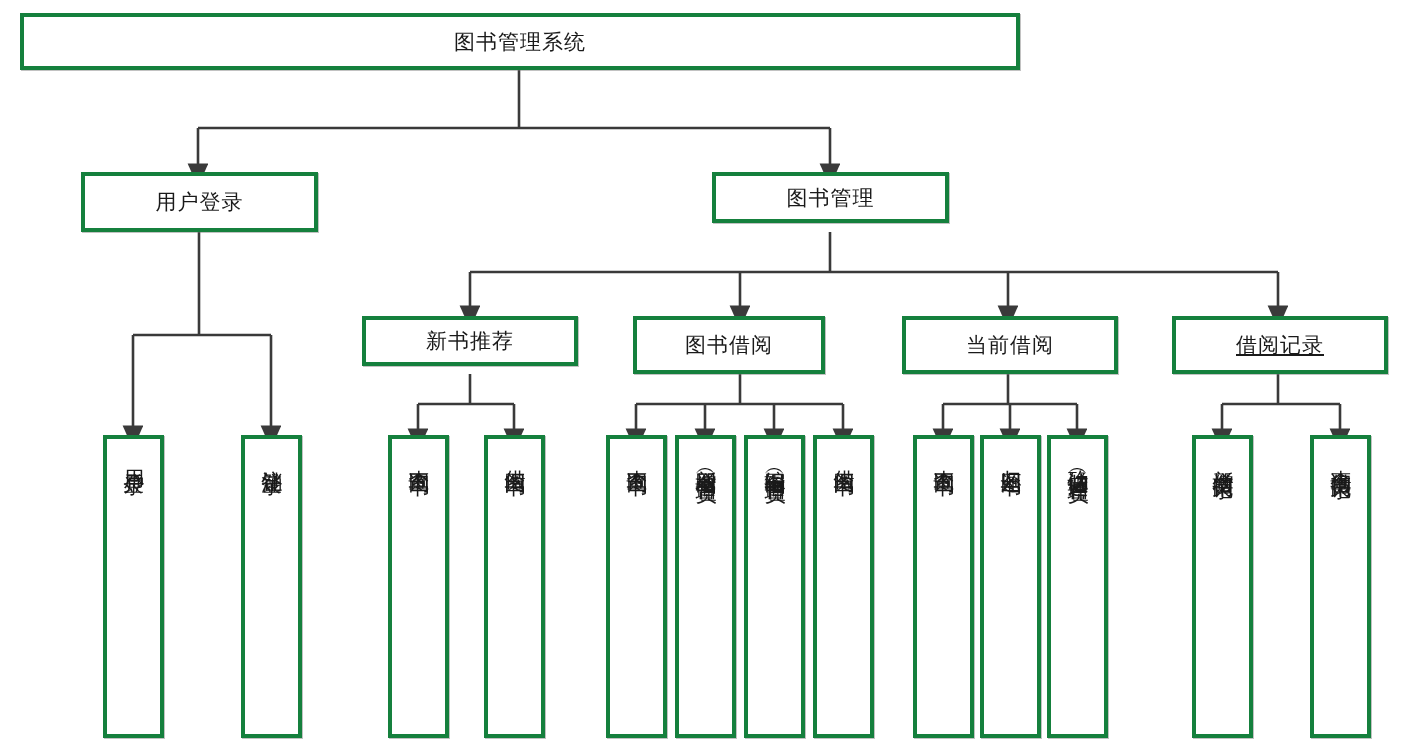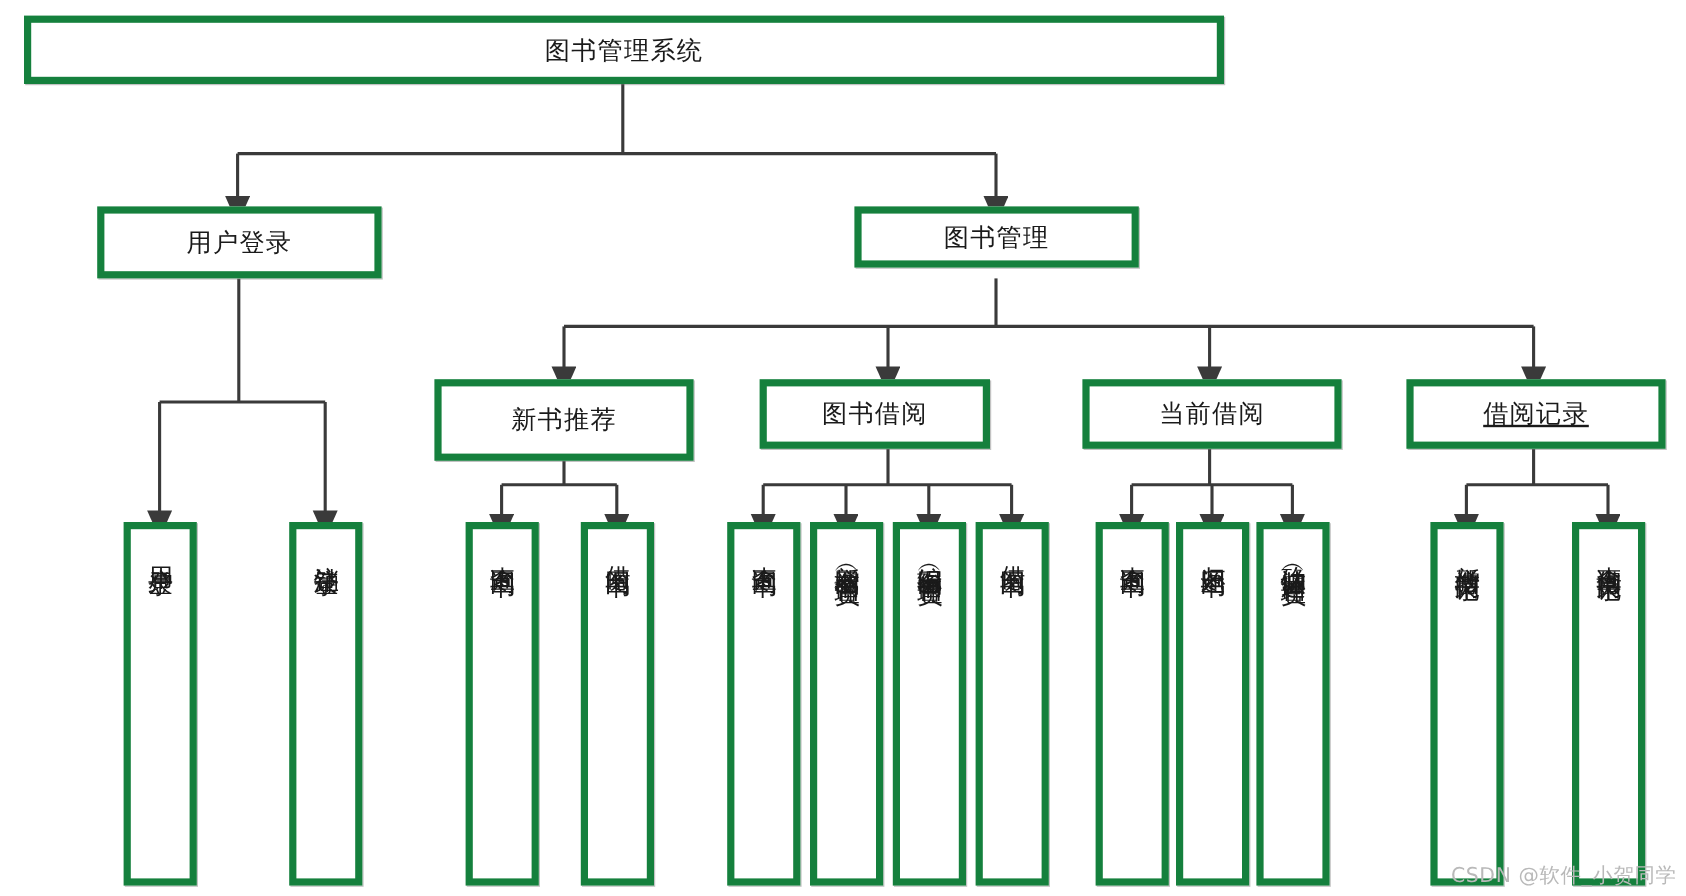--- a/index.html
+++ b/index.html
@@ -21,21 +21,21 @@
     position: absolute;
     left: 0;
     top: 0;
     width: 1405px;
     height: 747px;
     pointer-events: none;
   }
   .node {
     position: absolute;
     box-sizing: border-box;
-    border: 6px solid #15803d;
+    border: 4px solid #15803d;
     background: #ffffff;
     display: flex;
     align-items: center;
     justify-content: center;
     color: #1a1a1a;
     box-shadow: 1px 1px 0 rgba(120,120,120,0.45);
   }
   .node.horiz {
     font-size: 21px;
     letter-spacing: 1px;
@@ -122,21 +122,21 @@
     <span>图书管理系统</span>
   </div>
 
   <div class="node horiz" style="left:81px; top:172px; width:237px; height:60px;">
     <span>用户登录</span>
   </div>
   <div class="node horiz" style="left:712px; top:172px; width:237px; height:51px;">
     <span>图书管理</span>
   </div>
 
-  <div class="node horiz" style="left:362px; top:316px; width:216px; height:68px;">
+  <div class="node horiz" style="left:362px; top:316px; width:216px; height:50px;">
     <span>新书推荐</span>
   </div>
   <div class="node horiz" style="left:633px; top:316px; width:192px; height:58px;">
     <span>图书借阅</span>
   </div>
   <div class="node horiz" style="left:902px; top:316px; width:216px; height:58px;">
     <span>当前借阅</span>
   </div>
   <div class="node horiz" style="left:1172px; top:316px; width:216px; height:58px;text-decoration:underline;">
     <span>借阅记录</span>
@@ -179,15 +179,14 @@
     <span class="vtext">确认归还（管理员）</span>
   </div>
 
   <div class="node vert" style="left:1192px; top:435px; width:61px; height:303px;">
     <span class="vtext">新增借阅记录</span>
   </div>
   <div class="node vert" style="left:1310px; top:435px; width:61px; height:303px;">
     <span class="vtext">查询借阅记录</span>
   </div>
 
-  <div class="watermark">CSDN @软件_小贺同学</div>
 
 </div>
 
 </body></html>

